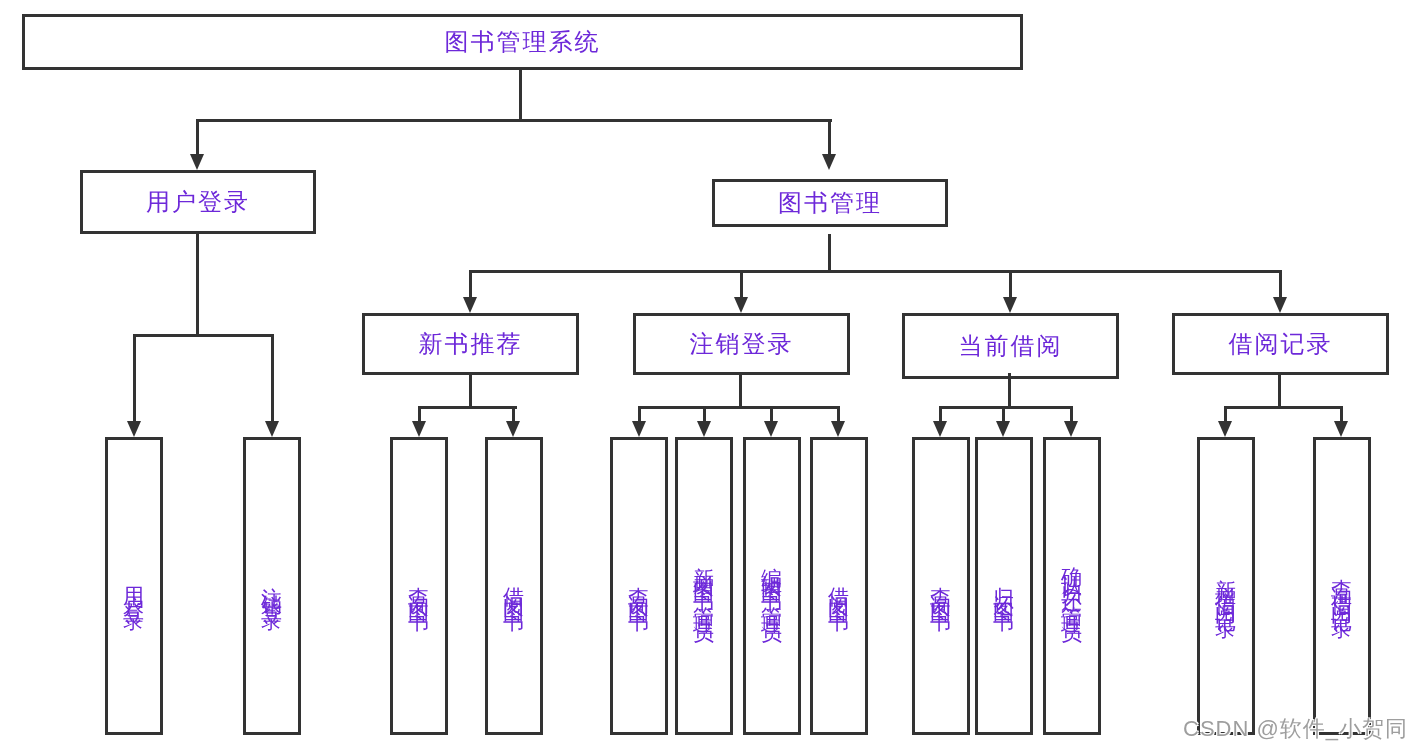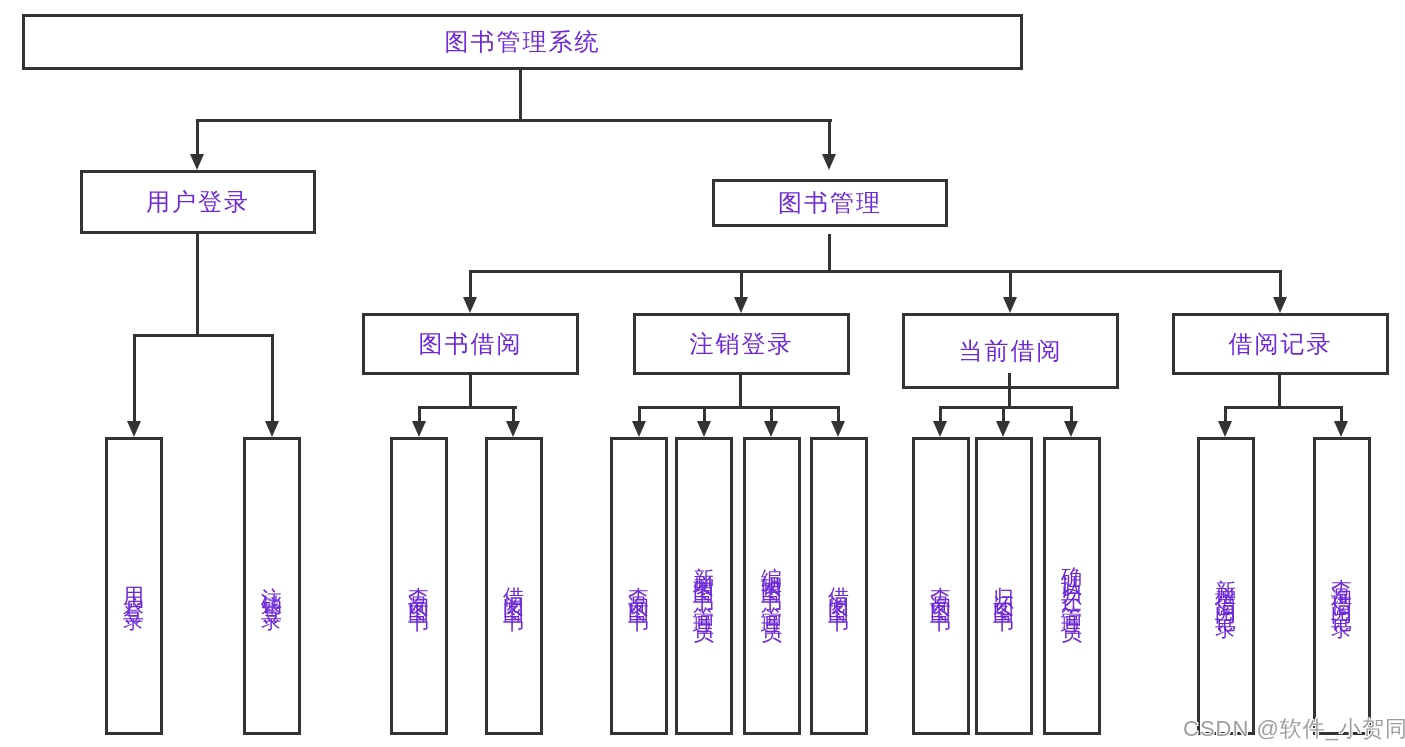--- a/index.html
+++ b/index.html
@@ -80,23 +80,23 @@
   <div class="hline" style="left:469px; top:270px; width:813px;"></div>
   <div class="vline" style="left:469px; top:270px; height:29px;"></div>
   <div class="ah" style="left:463px; top:297px;"></div>
   <div class="vline" style="left:740px; top:270px; height:29px;"></div>
   <div class="ah" style="left:734px; top:297px;"></div>
   <div class="vline" style="left:1009px; top:270px; height:29px;"></div>
   <div class="ah" style="left:1003px; top:297px;"></div>
   <div class="vline" style="left:1279px; top:270px; height:29px;"></div>
   <div class="ah" style="left:1273px; top:297px;"></div>
 
-  <div class="box h" style="left:362px; top:313px; width:217px; height:62px;">图书借阅</div>
+  <div class="box h" style="left:362px; top:313px; width:217px; height:62px;">新书推荐</div>
   <div class="box h" style="left:633px; top:313px; width:217px; height:62px;">注销登录</div>
-  <div class="box h" style="left:902px; top:313px; width:217px; height:76px;">当前借阅</div>
+  <div class="box h" style="left:902px; top:313px; width:217px; height:66px;">当前借阅</div>
   <div class="box h" style="left:1172px; top:313px; width:217px; height:62px;">借阅记录</div>
 
   <div class="vline" style="left:469px; top:373px; height:36px;"></div>
   <div class="hline" style="left:418px; top:406px; width:99px;"></div>
   <div class="vline" style="left:418px; top:406px; height:17px;"></div>
   <div class="ah" style="left:412px; top:421px;"></div>
   <div class="vline" style="left:512px; top:406px; height:17px;"></div>
   <div class="ah" style="left:506px; top:421px;"></div>
 
   <div class="box v" style="left:390px; top:437px; width:58px; height:298px;">查询图书</div>

